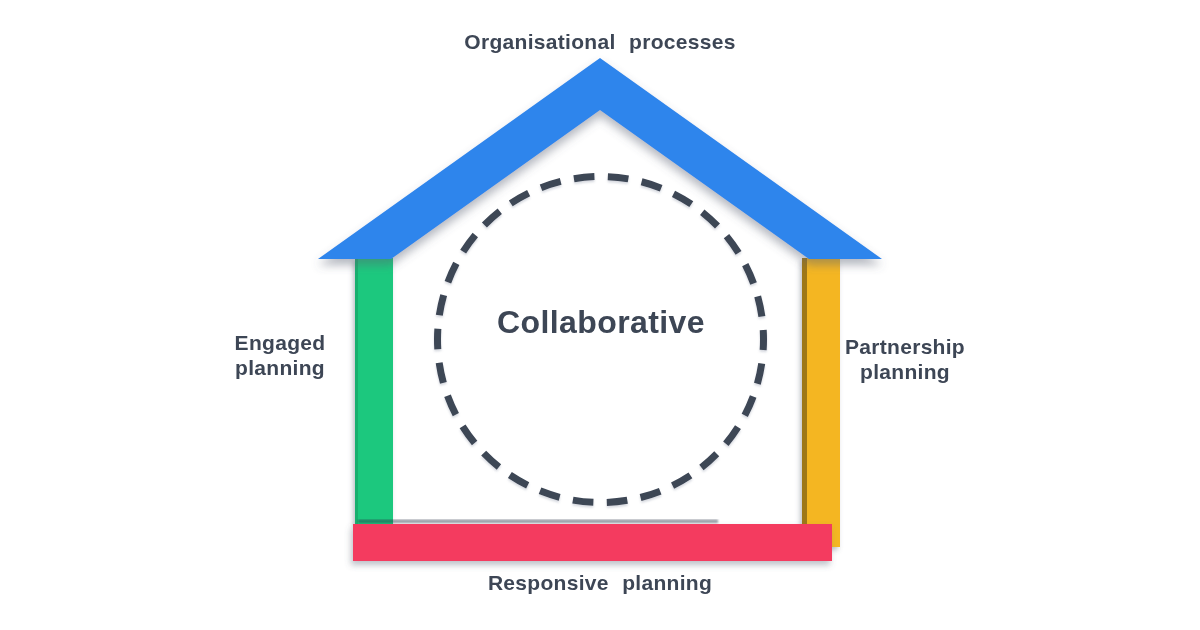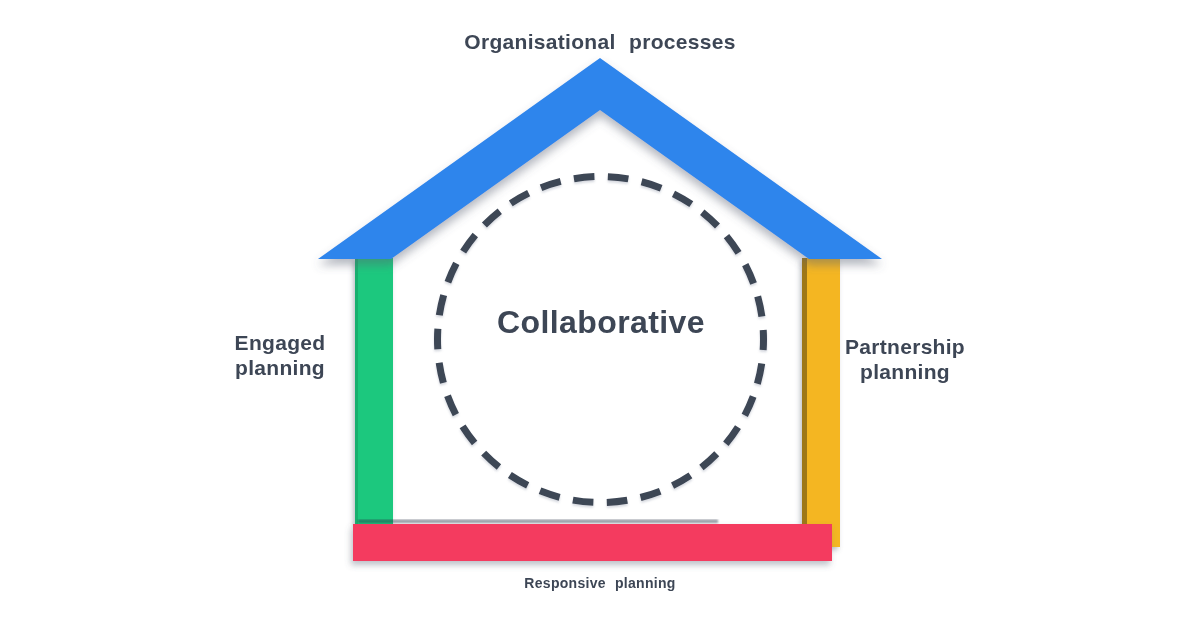--- a/index.html
+++ b/index.html
@@ -33,21 +33,21 @@
     left: 0;
     right: 0;
     font-size: 21px;
     line-height: 24px;
     word-spacing: 0.35em;
   }
   .label-bottom {
     top: 571px;
     left: 0;
     right: 0;
-    font-size: 14px;
+    font-size: 21px;
     line-height: 24px;
     word-spacing: 0.35em;
   }
   .label-left {
     top: 330px;
     left: 155px;
     width: 250px;
     font-size: 21px;
     line-height: 25px;
   }

